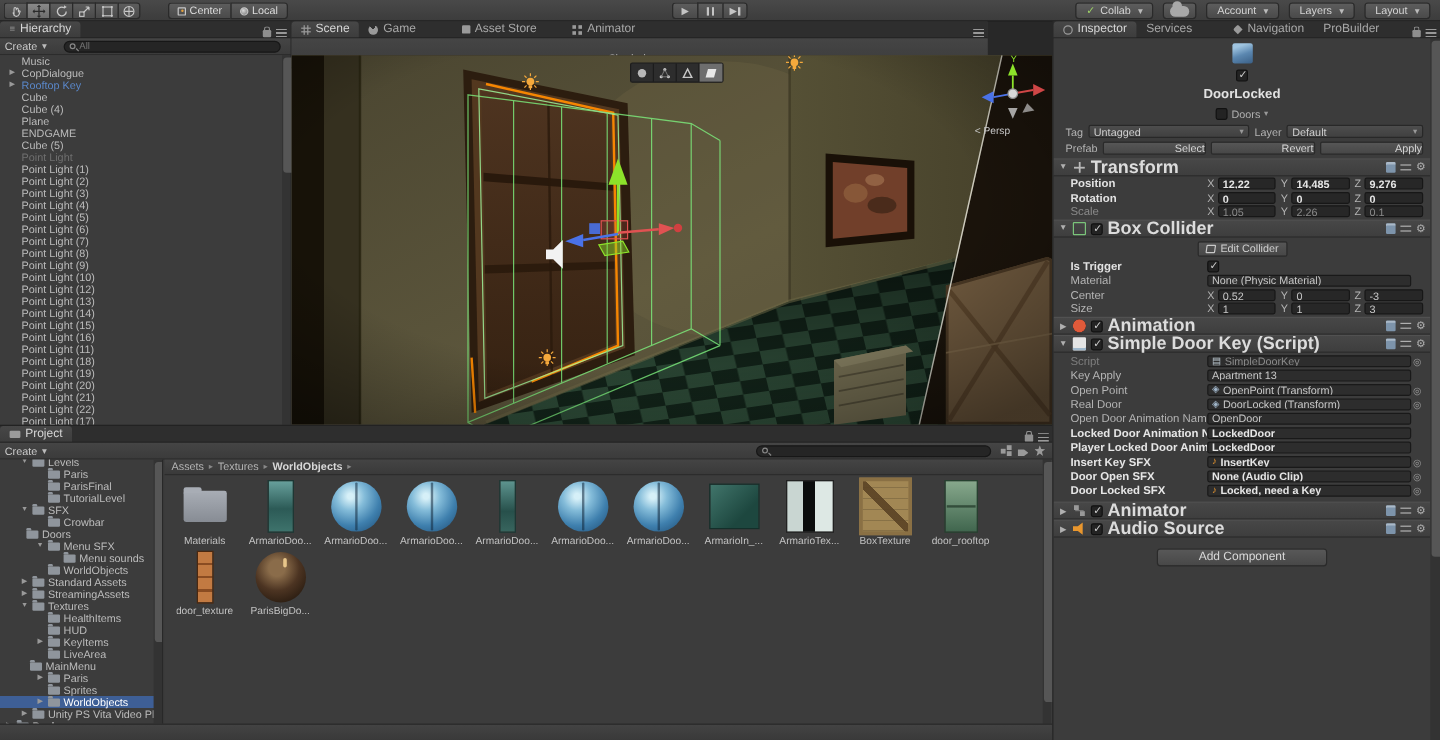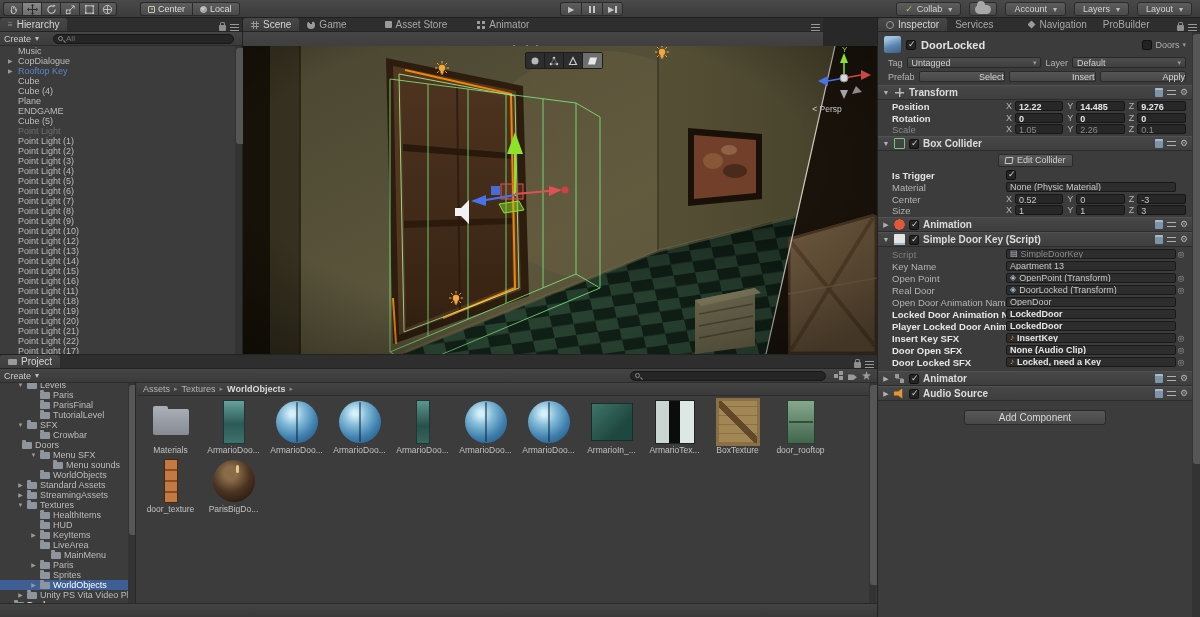--- a/index.html
+++ b/index.html
@@ -110,34 +110,34 @@
       #a28754;border:3px solid #8a7044;}
   .k-door-green .thumb::before{content:"";width:26px;height:42px;background:linear-gradient(#87a88c,#40664e);border:1px solid #26402f;}
   .k-door-green .thumb::after{content:"";position:absolute;left:10px;top:21px;width:24px;height:2px;background:rgba(20,40,26,.6);}
   .k-door-orange .thumb::before{content:"";width:12px;height:42px;background:repeating-linear-gradient(#c27a42 0 9px,#8a4c22 9px 11px);border:1px solid #4a2810;}
   .k-sphere-dark .thumb::before{content:"";width:42px;height:42px;border-radius:50%;background:radial-gradient(circle at 42% 32%,#8a6c4a 0 18%,#4c3422 50%,#170f07 100%);}
   .k-sphere-dark .thumb::after{content:"";position:absolute;left:24px;top:6px;width:3px;height:8px;background:#e8c68a;border-radius:2px;}
   .pfooter{position:absolute;left:0;right:0;bottom:0;height:14px;background:linear-gradient(#434343,#393939);border-top:1px solid #2a2a2a;}
 
   
   .icontent{position:absolute;left:0;right:8px;top:14px;bottom:0;background:#3c3c3c;overflow:hidden;font-size:10px;}
-  .iheader{display:flex;align-items:center;gap:5px;padding:4px 6px 3px 6px;}
+  .iheader{display:flex;align-items:center;gap:5px;padding:4px 6px 3px 6px;flex-direction:column;}
   .cubeicon{width:17px;height:17px;border-radius:2px;background:linear-gradient(160deg,#9fc4e0 20%,#5b87b0 55%,#3a5f85);flex:none;}
   .chk{width:10px;height:10px;background:#232323;border:1px solid #111;border-radius:2px;position:relative;flex:none;}
   .chk.on::after{content:"\2713";position:absolute;left:1px;top:-2px;font-size:9px;color:#cfcfcf;}
   .objname{font-weight:700;font-size:11px;color:#e2e2e2;flex:1;}
   .staticlbl{font-size:9px;color:#b0b0b0;display:flex;align-items:center;gap:3px;}
   .tagrow{display:flex;align-items:center;gap:4px;padding:1px 6px 2px 10px;font-size:9px;color:#b4b4b4;}
   .ddown{height:11px;background:linear-gradient(#4d4d4d,#404040);border:1px solid #282828;border-radius:2px;display:flex;align-items:center;padding:0 4px;font-size:9px;color:#cfcfcf;}
   .ddown::after{content:"\25BE";font-size:7px;color:#999;margin-left:auto;padding-left:6px;}
   .prefabrow{display:flex;align-items:center;gap:4px;padding:1px 6px 3px 10px;font-size:9px;color:#b4b4b4;}
   .pfbtn{flex:1;height:11px;background:linear-gradient(#565656,#474747);border:1px solid #2a2a2a;border-radius:2px;font-size:9px;color:#d6d6d6;display:flex;align-items:center;justify-content:flex-end;}
   .comphead{height:15px;background:linear-gradient(#474747,#3e3e3e);border-top:1px solid #515151;border-bottom:1px solid #2c2c2c;display:flex;align-items:center;gap:4px;padding:0 4px;}
   .comphead .disc{font-size:7px;color:#b0b0b0;width:8px;text-align:center;}
-  .comphead .ctitle{font-weight:700;font-size:10px;color:#dcdcdc;flex:1;}
+  .comphead .ctitle{font-weight:700;font-size:15px;color:#dcdcdc;flex:1;}
   .cicon{width:11px;height:11px;flex:none;position:relative;}
   .ci-transform{background:linear-gradient(#b8b8b8,#b8b8b8) center/9px 1.5px no-repeat,linear-gradient(#b8b8b8,#b8b8b8) center/1.5px 9px no-repeat;}
   .ci-box{border:1.5px solid #7ac47a;border-radius:1px;}
   .ci-anim{background:radial-gradient(circle at 50% 50%,#e05a3a 0 65%,#8a2e1e 70%);border-radius:50%;}
   .ci-script{background:#e4e4e4;border-radius:1px;box-shadow:inset 0 -2px 0 #9fb8cc;}
   .ci-animator{background:linear-gradient(#999,#999) 1px 1px/4px 4px no-repeat,linear-gradient(#999,#999) 6px 6px/4px 4px no-repeat,linear-gradient(#777,#777) center/7px 1px no-repeat;}
   .ci-audio{background:#e8962e;clip-path:polygon(0 32%,38% 32%,75% 4%,75% 96%,38% 68%,0 68%);}
   .hicons{display:flex;gap:4px;align-items:center;}
   .hic-book{width:8px;height:9px;background:#7d94ab;border-radius:1px;box-shadow:inset 0 2px 0 rgba(255,255,255,.35);}
   .hic-preset{width:9px;height:9px;background:linear-gradient(#b0b0b0,#b0b0b0) 0 2px/9px 1px no-repeat,linear-gradient(#b0b0b0,#b0b0b0) 0 6px/9px 1px no-repeat;}
@@ -804,21 +804,21 @@
             <span class="tfold"></span>
             <span>KeyItems</span>
           </div>
 
           <div class="trow" style="padding-left: 30px;">
             <span class="disc"></span>
             <span class="tfold"></span>
             <span>LiveArea</span>
           </div>
 
-          <div class="trow" style="padding-left: 41px;">
+          <div class="trow" style="padding-left: 15px;">
             <span class="disc"></span>
             <span class="tfold"></span>
             <span>MainMenu</span>
           </div>
 
           <div class="trow" style="padding-left: 30px;">
             <span class="disc">▶</span>
             <span class="tfold"></span>
             <span>Paris</span>
           </div>
@@ -980,21 +980,21 @@
         <span class="ddown" style="flex:1;">
             <span>Default</span>
           </span>
       </div>
       <div class="prefabrow">
         <span>Prefab</span>
         <span class="pfbtn">
             <span>Select</span>
           </span>
         <span class="pfbtn">
-            <span>Insert</span>
+            <span>Revert</span>
           </span>
         <span class="pfbtn">
             <span>Apply</span>
           </span>
       </div>
 
       <div class="comphead">
         <span class="disc">▼</span>
         <span class="cicon ci-transform"></span>
         <span class="ctitle">Transform</span>
@@ -1147,21 +1147,21 @@
           <div class="srow k-script dim">
             <span class="slabel">Script</span>
             <span class="sfield">
               <i class="fic"></i>
               <span class="sval">SimpleDoorKey</span>
             </span>
             <span class="pick"></span>
           </div>
 
           <div class="srow k-text">
-            <span class="slabel">Key Name</span>
+            <span class="slabel">Key Apply</span>
             <span class="sfield">
 
               <span class="sval">Apartment 13</span>
             </span>
             <span class="pick"></span>
           </div>
 
 
           <div class="srow k-object">
             <span class="slabel">Open Point</span>

